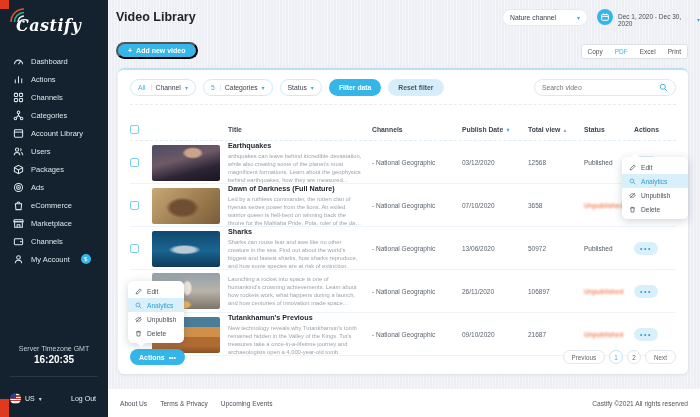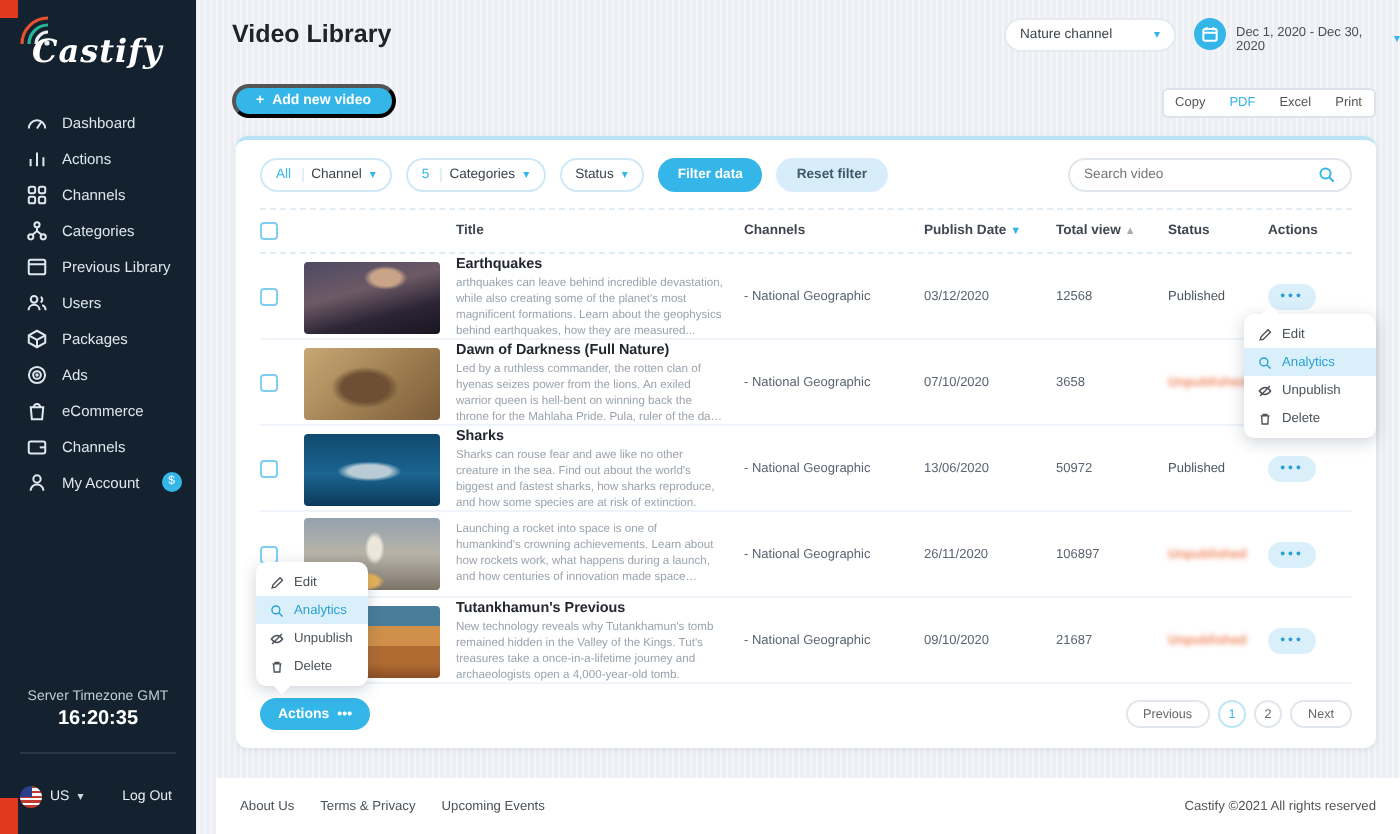--- a/index.html
+++ b/index.html
@@ -1,21 +1,21 @@
 <!DOCTYPE html>
 <html><head>
 <meta charset="utf-8">
 <style>
   *{margin:0;padding:0;box-sizing:border-box}
   body{width:700px;height:417px;font-family:"Liberation Sans",sans-serif}
   .screen{position:relative;width:700px;height:417px;overflow:hidden;
     background:#edeff4;
     background-image:repeating-linear-gradient(90deg,rgba(255,255,255,.45) 0 1px,transparent 1px 3px)}
   
-  .sidebar{position:absolute;left:0;top:0;bottom:0;width:98px;background:#13222e;color:#e7edf2;z-index:5}
+  .sidebar{position:absolute;left:0;top:0;bottom:0;width:108px;background:#13222e;color:#e7edf2;z-index:5}
   .logo{position:absolute;left:8px;top:6px;width:96px;height:38px}
   .logo-arcs{position:absolute;left:0;top:0}
   .logo-text{position:absolute;left:8px;top:10px;font-family:"DejaVu Serif",serif;font-style:italic;font-weight:700;font-size:16px;color:#fff;letter-spacing:.5px}
   .nav{position:absolute;left:0;top:52px;right:0}
   .nav-item{display:flex;align-items:center;gap:7px;padding:3.5px 4px 3.5px 13px;font-size:7.5px;color:#dde5ec;cursor:pointer}
   .nav-item .ni{width:11px;height:11px;flex:0 0 11px}
   .ni svg{display:block}
   .badge{width:10px;height:10px;border-radius:50%;background:#35b6e9;color:#fff;font-size:6px;display:inline-flex;align-items:center;justify-content:center;margin-left:4px}
   .tz{position:absolute;left:0;right:0;bottom:52px;text-align:center}
   .tz-label{font-size:7px;color:#c2ccd4}
@@ -43,21 +43,21 @@
   .export-item.active{color:#35b6e9}
   
   .card{position:absolute;left:10px;top:68px;width:570px;height:306px;background:#fff;border-radius:6px;border-top:2px solid #b9e3f4;box-shadow:0 1px 3px rgba(40,60,90,.10)}
   .filter-row{display:flex;align-items:center;margin:9px 12px 0;padding-bottom:8px;gap:7px;border-bottom:1px dashed #e3ecf3}
   .pill{height:17px;border:1px solid #cfe9f6;border-radius:9px;background:#fff;display:flex;align-items:center;font-size:6.8px;color:#3c434c;padding:0 7px;gap:4px;cursor:pointer}
   .pill .pfx{color:#35b6e9;border-right:1px solid #e2eef5;padding-right:5px}
   .btn-filter{height:17px;border:0;border-radius:9px;background:#35b6e9;color:#fff;font-size:6.8px;font-weight:bold;padding:0 10px;display:flex;align-items:center;cursor:pointer;font-family:inherit}
   .btn-reset{height:17px;border:0;border-radius:9px;background:#d7eefa;color:#3c5a68;font-size:6.8px;font-weight:bold;padding:0 10px;display:flex;align-items:center;cursor:pointer;font-family:inherit}
   .search-wrap{margin-left:auto;width:142px;height:17px;border:1px solid #e2e6ed;border-radius:10px;background:#fff;display:flex;align-items:center;padding:0 7px;gap:5px}
   .search-wrap input{border:0;outline:0;flex:1;font-size:6.8px;color:#333;background:transparent;font-family:inherit;min-width:0}
-  .table{margin:0 12px}
+  .table{margin:14px 12px}
   .thead,.trow{display:grid;grid-template-columns:22px 76px 144px 90px 66px 56px 50px 42px;align-items:center}
   .thead{height:22px;border-bottom:1px dashed #e0ecf4;font-size:6.8px;font-weight:bold;color:#3f4650}
   .trow{height:43px;border-bottom:1px solid #eef4fa}
   .cbx{width:9px;height:9px;border:1px solid #7fcdef;border-radius:2px;background:#fff;cursor:pointer}
   .thumb{width:68px;height:36px;border-radius:2px}
   .thumb-volcano{background:radial-gradient(ellipse 18px 10px at 60% 22%,#c9a489 0 40%,transparent 60%),linear-gradient(165deg,#4d4a63 0%,#6e5a66 40%,#2c2535 70%,#191520 100%)}
   .thumb-hyena{background:radial-gradient(ellipse 26px 16px at 45% 55%,#6e4f33 0 45%,transparent 65%),linear-gradient(135deg,#c8a874,#9a7a4e 60%,#7a5c38)}
   .thumb-shark{background:radial-gradient(ellipse 26px 8px at 48% 52%,#b9ccd6 0 40%,transparent 62%),linear-gradient(180deg,#10496e,#1a6591 55%,#0c3a5a)}
   .thumb-rocket{background:radial-gradient(ellipse 9px 15px at 52% 42%,#ece6dc 0 35%,transparent 55%),radial-gradient(ellipse 16px 8px at 45% 88%,#e8b45a 0 40%,transparent 60%),linear-gradient(180deg,#93a1ad 0%,#b8b3a8 50%,#7d7468)}
   .thumb-egypt{background:linear-gradient(180deg,#4a7d99 0 28%,#d09049 28% 55%,#b06b33 55% 80%,#8c4f24)}
@@ -144,21 +144,21 @@
           </span>
         <span>Categories</span>
       </div>
       <div class="nav-item">
         <span class="ni">
             <svg width="11" height="11" viewBox="0 0 12 12" fill="none" stroke="#dfe7ee" stroke-width="1.1">
               <rect x="1.5" y="2" width="9" height="8" rx="1"></rect>
               <path d="M1.5 4.5h9"></path>
             </svg>
           </span>
-        <span>Previous Library</span>
+        <span>Account Library</span>
       </div>
       <div class="nav-item">
         <span class="ni">
             <svg width="11" height="11" viewBox="0 0 12 12" fill="none" stroke="#dfe7ee" stroke-width="1.1">
               <circle cx="4.4" cy="4" r="1.8"></circle>
               <path d="M1.4 10c0-1.7 1.3-3 3-3s3 1.3 3 3"></path>
               <path d="M8 2.6a1.7 1.7 0 0 1 0 3M8.8 7.2c1.3.4 1.9 1.5 1.9 2.8"></path>
             </svg>
           </span>
         <span>Users</span>
@@ -183,20 +183,30 @@
         <span>Ads</span>
       </div>
       <div class="nav-item">
         <span class="ni">
             <svg width="11" height="11" viewBox="0 0 12 12" fill="none" stroke="#dfe7ee" stroke-width="1.1">
               <path d="M2.6 4h6.8l-.6 6.5H3.2z"></path>
               <path d="M4.2 4a1.8 1.8 0 1 1 3.6 0"></path>
             </svg>
           </span>
         <span>eCommerce</span>
+      </div>
+      <div class="nav-item">
+        <span class="ni">
+            <svg width="11" height="11" viewBox="0 0 12 12" fill="none" stroke="#dfe7ee" stroke-width="1.1">
+              <path d="M1.4 2h9.2l.6 2.2H.8z"></path>
+              <path d="M1.8 4.2h8.4v6H1.8z"></path>
+              <path d="M4.5 10.2V7.4h3v2.8"></path>
+            </svg>
+          </span>
+        <span>Marketplace</span>
       </div>
       <div class="nav-item">
         <span class="ni">
             <svg width="11" height="11" viewBox="0 0 12 12" fill="none" stroke="#dfe7ee" stroke-width="1.1">
               <rect x="1.5" y="3" width="9" height="6.5" rx="1"></rect>
               <path d="M7.5 6.2h3"></path>
             </svg>
           </span>
         <span>Channels</span>
       </div>

